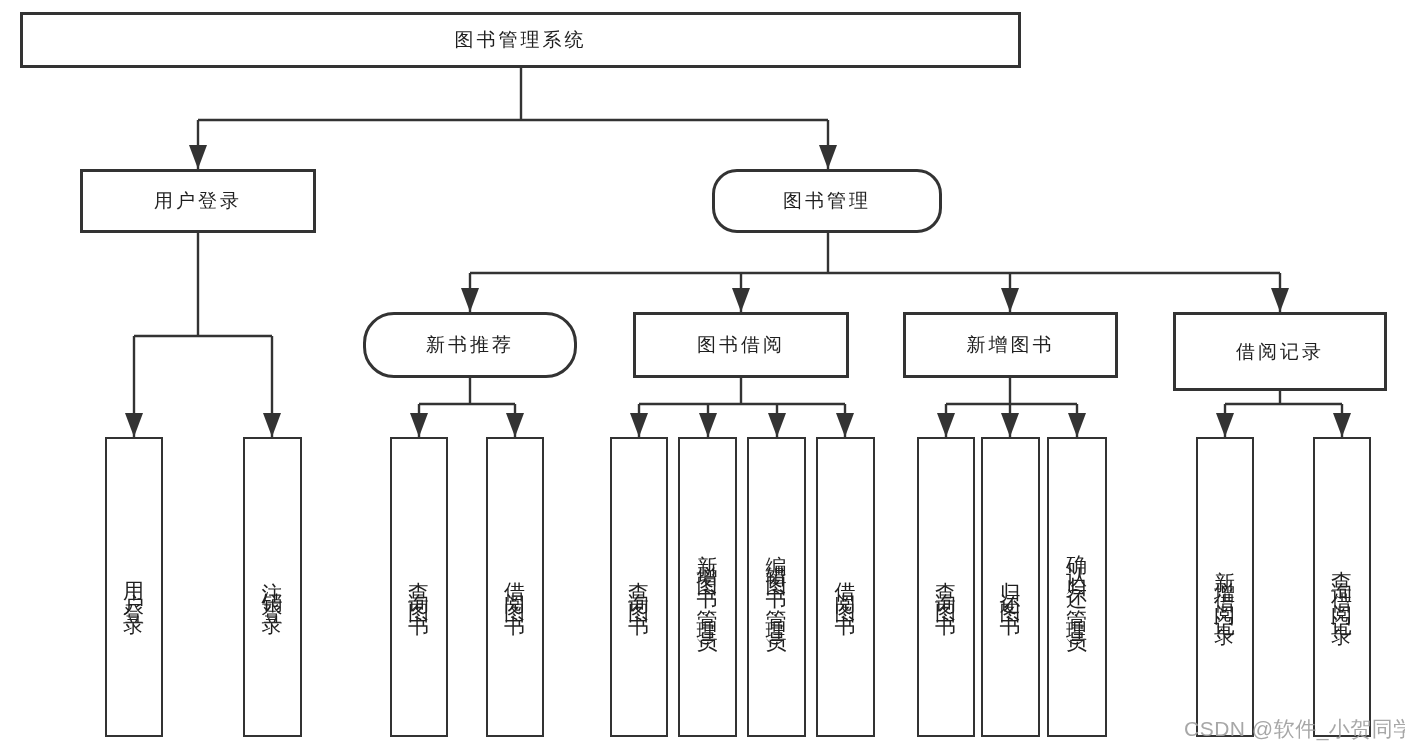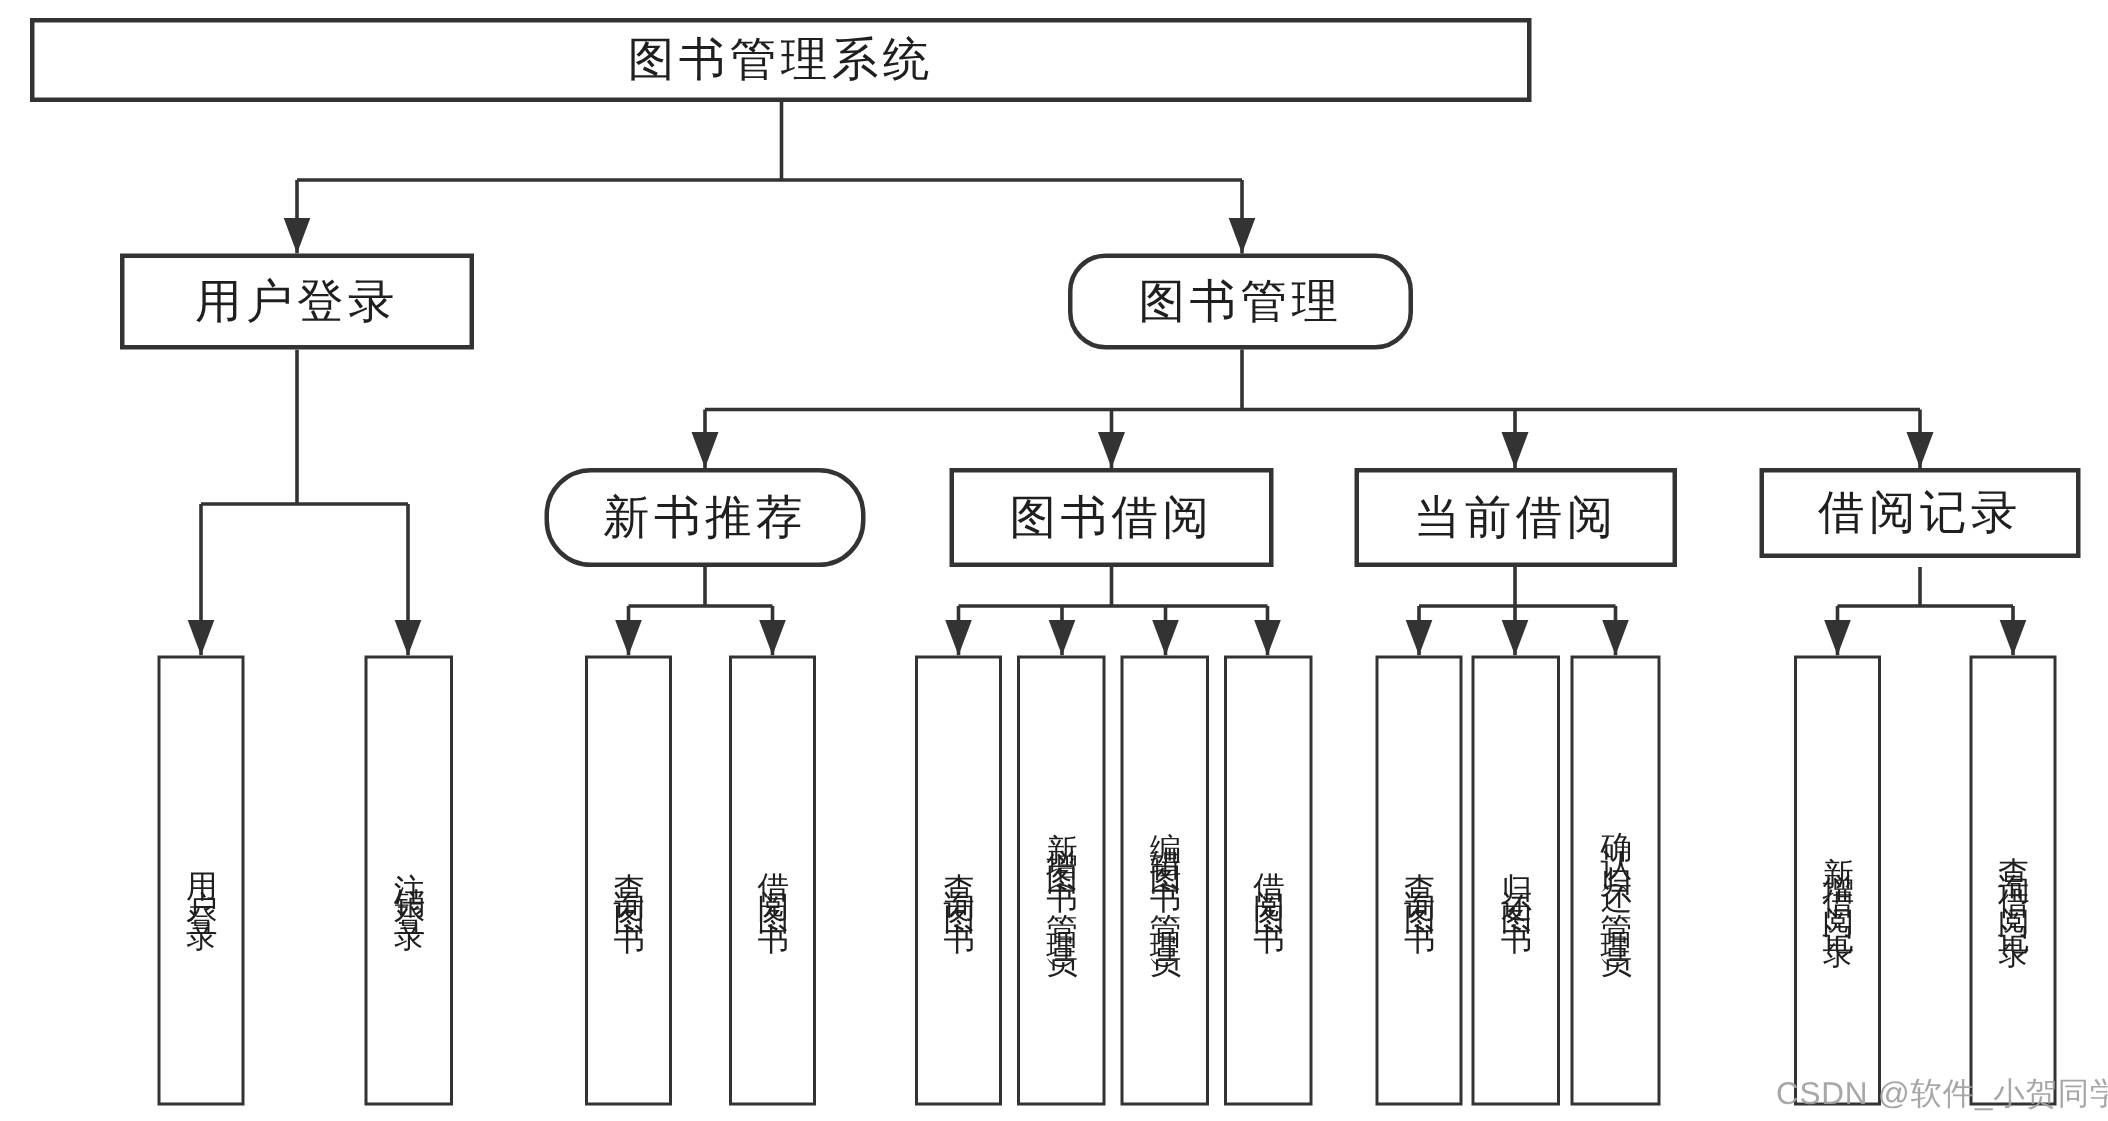--- a/index.html
+++ b/index.html
@@ -19,21 +19,21 @@
   }
   .wires{position:absolute;left:0;top:0;width:1405px;height:747px;}
   .edge{stroke:var(--line);stroke-width:2.4;fill:none;}
   .arrowline{stroke:var(--line);stroke-width:2.4;fill:none;}
   .node{
     position:absolute;
     background:var(--background);
     border:3px solid var(--line);
     box-sizing:border-box;
     display:flex;align-items:center;justify-content:center;
-    font-size:31px;letter-spacing:3px;
+    font-size:19px;letter-spacing:3px;
     white-space:nowrap;
   }
   .leaf{
     position:absolute;
     top:437px;height:300px;
     background:var(--background);
     border:2px solid var(--line);
     box-sizing:border-box;
     writing-mode:vertical-rl;
     text-orientation:mixed;
@@ -114,23 +114,23 @@
     <span>图书管理</span>
   </div>
 
   <div class="node" style="left:363px;top:312px;width:214px;height:66px;border-radius:31px;">
     <span>新书推荐</span>
   </div>
   <div class="node" style="left:633px;top:312px;width:216px;height:66px;">
     <span>图书借阅</span>
   </div>
   <div class="node" style="left:903px;top:312px;width:215px;height:66px;">
-    <span>当前借阅</span>
+    <span>新增图书</span>
   </div>
-  <div class="node" style="left:1173px;top:312px;width:214px;height:60px;align-items:center;">
+  <div class="node" style="left:1173px;top:312px;width:214px;height:79px;align-items:center;">
     <span>借阅记录</span>
   </div>
 
   <div class="leaf" style="left:105px;width:58px;">
     <span>用户登录</span>
   </div>
   <div class="leaf" style="left:243px;width:59px;">
     <span>注销登录</span>
   </div>
 

